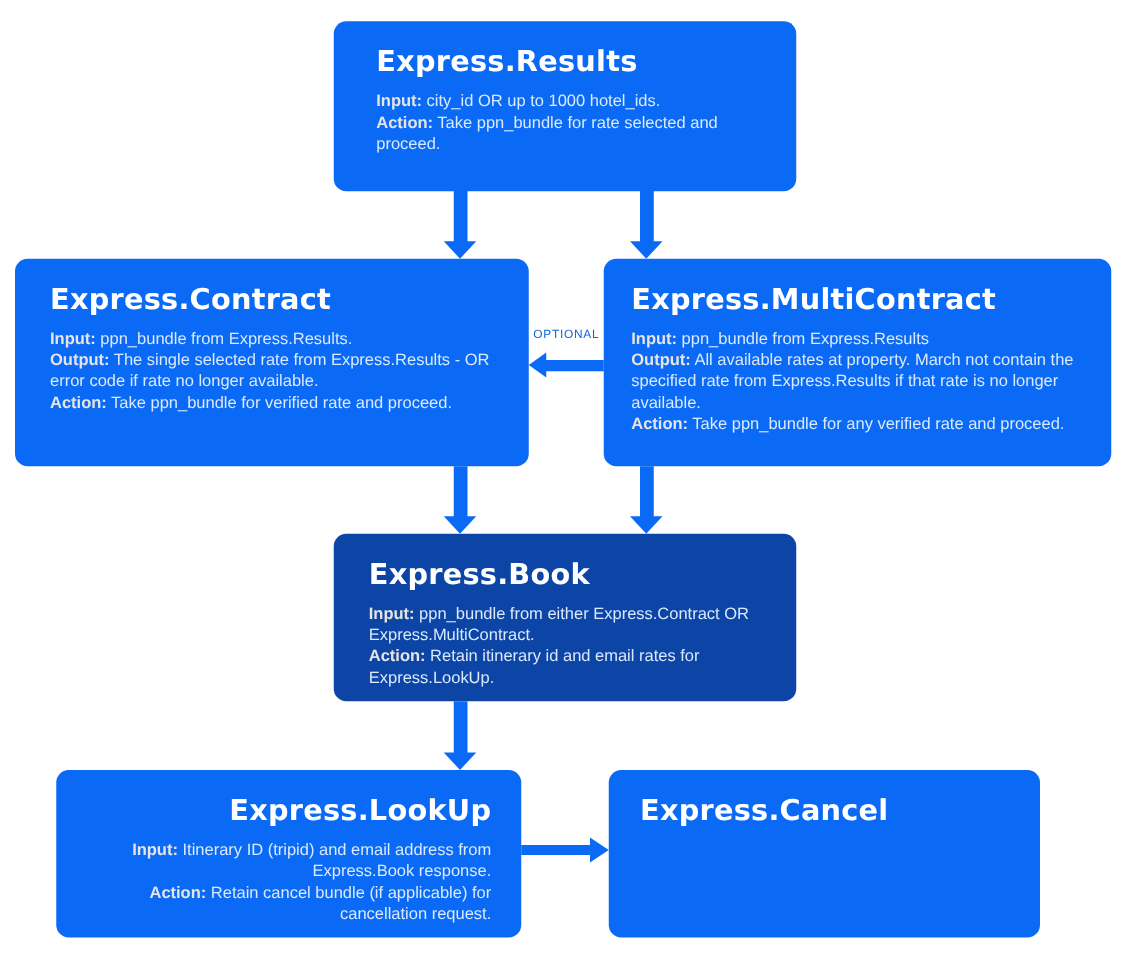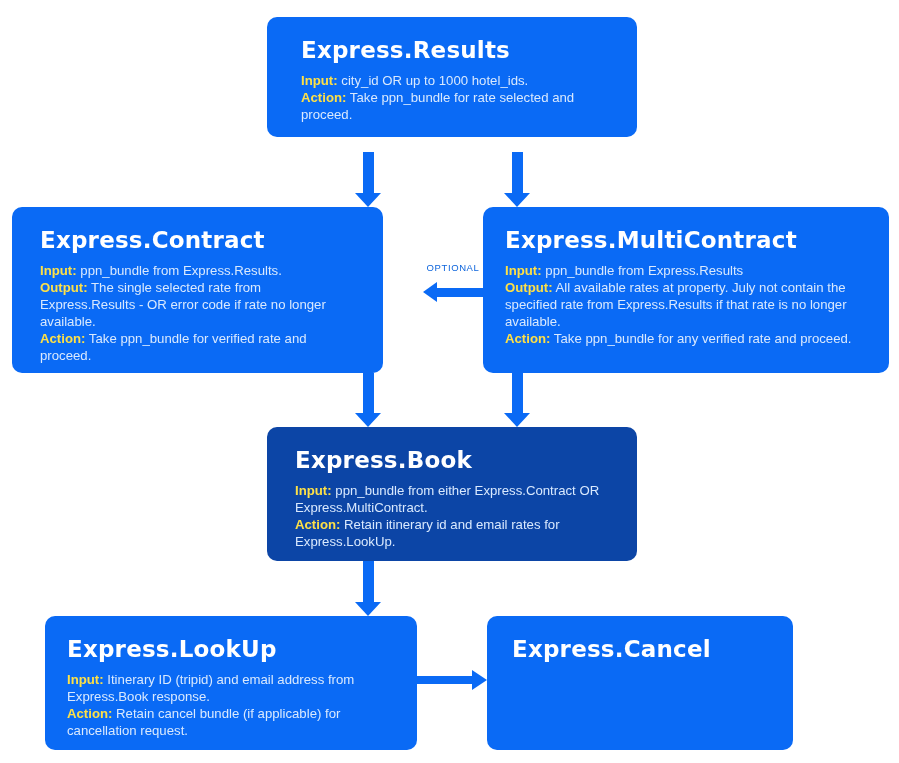--- a/index.html
+++ b/index.html
@@ -34,21 +34,21 @@
     line-height:1.2;
     letter-spacing:0.2px;
     color:#ffffff;
   }
   .seg{
     margin:0;
     font-size:13.2px;
     line-height:17px;
     color:var(--body-text);
   }
-  .seg b{color:#fde047;font-weight:bold;}
+  .seg b{color:#e5e5e5;font-weight:bold;}
   
   .va{position:absolute;width:26px;}
   .va .shaft{position:absolute;left:7.5px;top:0;bottom:12px;width:11px;background:var(--arrow);}
   .va .head{position:absolute;left:0;bottom:0;width:0;height:0;
     border-left:13px solid transparent;border-right:13px solid transparent;
     border-top:14px solid var(--arrow);}
   
   .ha{position:absolute;height:20px;}
   .ha i{display:block;}
   .ha-left .shaft{position:absolute;left:13px;right:0;top:5.5px;height:9px;background:var(--arrow);}
@@ -67,53 +67,53 @@
     font-weight:normal;
     letter-spacing:0.6px;
     color:var(--optional);
   }
 </style>
 </head>
 <body>
 
 <div class="canvas">
 
-  <section class="node" style="left:267px;top:17px;width:370px;height:120px;padding-left:34px;">
+  <section class="node" style="left:267px;top:17px;width:370px;height:136px;padding-left:34px;">
     <h2>Express.Results</h2>
     <p class="seg"><b>Input:</b> <span>city_id OR up to 1000 hotel_ids.</span></p>
     <p class="seg"><b>Action:</b> <span>Take ppn_bundle for rate selected and proceed.</span></p>
   </section>
 
-  <section class="node" style="left:12px;top:207px;width:371px;height:166px;">
+  <section class="node" style="left:12px;top:207px;width:411px;height:166px;">
     <h2>Express.Contract</h2>
     <p class="seg"><b>Input:</b> <span>ppn_bundle from Express.Results.</span></p>
     <p class="seg"><b>Output:</b> <span>The single selected rate from Express.Results - OR error code if rate no longer available.</span></p>
     <p class="seg"><b>Action:</b> <span>Take ppn_bundle for verified rate and proceed.</span></p>
   </section>
 
   <section class="node" style="left:483px;top:207px;width:406px;height:166px;padding-left:22px;">
     <h2>Express.MultiContract</h2>
     <p class="seg"><b>Input:</b> <span>ppn_bundle from Express.Results</span></p>
-    <p class="seg"><b>Output:</b> <span>All available rates at property. July not contain the specified rate from Express.Results if that rate is no longer available.</span></p>
+    <p class="seg"><b>Output:</b> <span>All available rates at property. March not contain the specified rate from Express.Results if that rate is no longer available.</span></p>
     <p class="seg"><b>Action:</b> <span>Take ppn_bundle for any verified rate and proceed.</span></p>
   </section>
 
   <section class="node dark" style="left:267px;top:427px;width:370px;height:134px;">
     <h2>Express.Book</h2>
     <p class="seg"><b>Input:</b> <span>ppn_bundle from either Express.Contract OR Express.MultiContract.</span></p>
     <p class="seg"><b>Action:</b> <span>Retain itinerary id and email rates for Express.LookUp.</span></p>
   </section>
 
-  <section class="node" style="left:45px;top:616px;width:372px;height:134px;padding-left:22px;">
+  <section class="node" style="left:45px;top:616px;width:372px;height:134px;padding-left:22px;text-align:right;">
     <h2>Express.LookUp</h2>
     <p class="seg"><b>Input:</b> <span>Itinerary ID (tripid) and email address from Express.Book response.</span></p>
     <p class="seg"><b>Action:</b> <span>Retain cancel bundle (if applicable) for cancellation request.</span></p>
   </section>
 
-  <section class="node" style="left:487px;top:616px;width:306px;height:134px;padding-left:25px;">
+  <section class="node" style="left:487px;top:616px;width:345px;height:134px;padding-left:25px;">
     <h2>Express.Cancel</h2>
   </section>
 
   <div class="va" style="left:355px;top:152px;height:55px;">
       <i class="shaft"></i>
       <i class="head"></i>
     </div>
   <div class="va" style="left:504px;top:152px;height:55px;">
       <i class="shaft"></i>
       <i class="head"></i>

